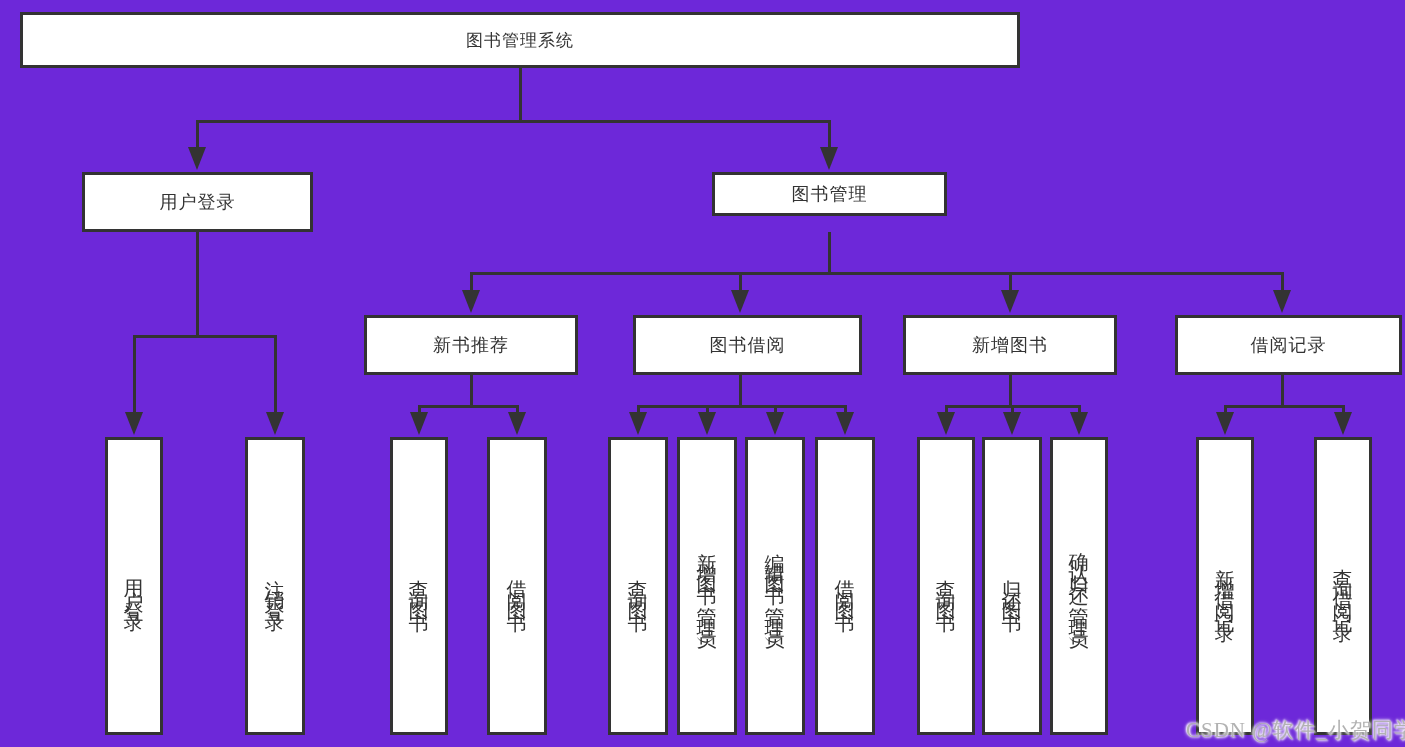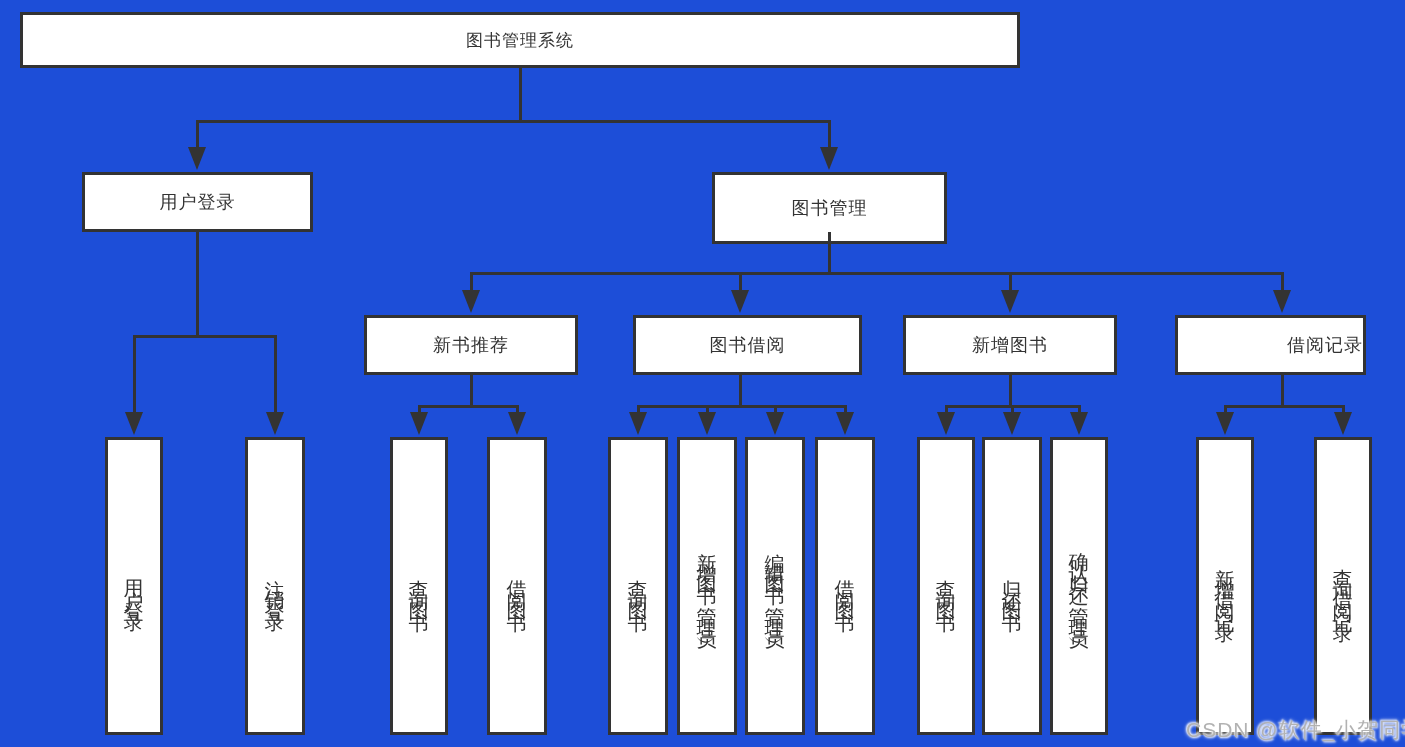--- a/index.html
+++ b/index.html
@@ -1,20 +1,20 @@
 <!DOCTYPE html>
 <html><head>
 <meta charset="utf-8">
 <style>
   html,body{margin:0;padding:0;background:#fff;}
   #canvas{
     position:relative;
     width:1405px;height:747px;
-    background:#1d4ed8;
-    font-family:Liberation Sans, sans-serif;
+    background:#6d28d9;
+    font-family:Liberation Serif, serif;
     overflow:hidden;
   }
   .node{
     position:absolute;
     box-sizing:border-box;
     border:3px solid #333333;
     background:#ffffff;
     display:flex;
     align-items:center;
     justify-content:center;
@@ -62,21 +62,21 @@
   <div class="vline" style="left:519px;top:68px;height:52px;"></div>
   <div class="hline" style="left:196px;top:120px;width:635px;"></div>
   <div class="vline" style="left:196px;top:120px;height:30px;"></div>
   <div class="arrow" style="left:188px;top:147px;"></div>
   <div class="vline" style="left:828px;top:120px;height:30px;"></div>
   <div class="arrow" style="left:820px;top:147px;"></div>
 
   <div class="node hnode" style="left:82px;top:172px;width:231px;height:60px;">
     <span>用户登录</span>
   </div>
-  <div class="node hnode" style="left:712px;top:172px;width:235px;height:72px;">
+  <div class="node hnode" style="left:712px;top:172px;width:235px;height:44px;">
     <span>图书管理</span>
   </div>
 
   <div class="vline" style="left:196px;top:232px;height:103px;"></div>
   <div class="hline" style="left:133px;top:335px;width:144px;"></div>
   <div class="vline" style="left:133px;top:335px;height:79px;"></div>
   <div class="arrow" style="left:125px;top:412px;"></div>
   <div class="vline" style="left:274px;top:335px;height:79px;"></div>
   <div class="arrow" style="left:266px;top:412px;"></div>
 
@@ -93,21 +93,21 @@
 
   <div class="node hnode" style="left:364px;top:315px;width:214px;height:60px;">
     <span>新书推荐</span>
   </div>
   <div class="node hnode" style="left:633px;top:315px;width:229px;height:60px;">
     <span>图书借阅</span>
   </div>
   <div class="node hnode" style="left:903px;top:315px;width:214px;height:60px;">
     <span>新增图书</span>
   </div>
-  <div class="node hnode" style="left:1175px;top:315px;width:191px;height:60px;justify-content:flex-end;">
+  <div class="node hnode" style="left:1175px;top:315px;width:227px;height:60px;">
     <span>借阅记录</span>
   </div>
 
   <div class="vline" style="left:470px;top:375px;height:30px;"></div>
   <div class="hline" style="left:418px;top:405px;width:101px;"></div>
   <div class="vline" style="left:418px;top:405px;height:9px;"></div>
   <div class="arrow" style="left:410px;top:412px;"></div>
   <div class="vline" style="left:516px;top:405px;height:9px;"></div>
   <div class="arrow" style="left:508px;top:412px;"></div>
 

